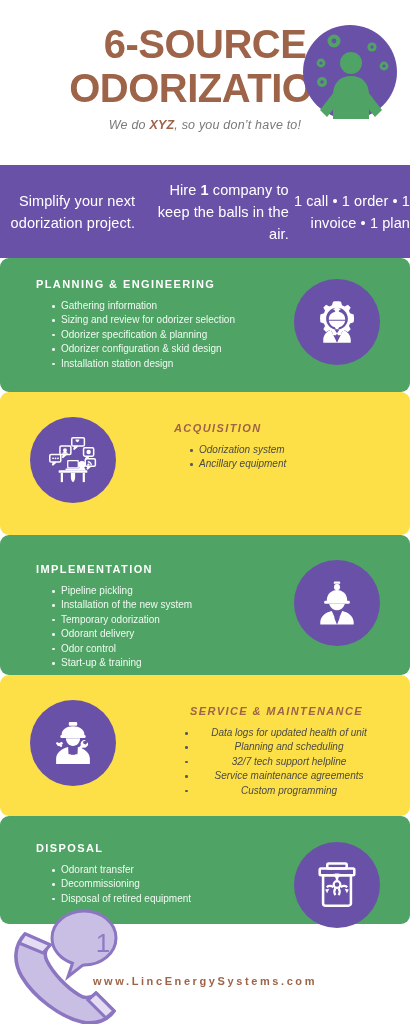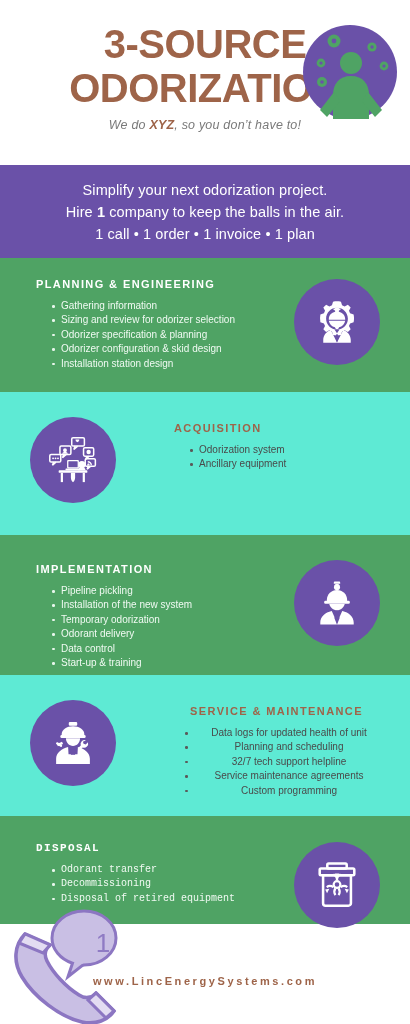--- a/index.html
+++ b/index.html
@@ -35,29 +35,29 @@
   }
   .tagline b{color:#9E6449;font-style:italic;}
   .logo-badge{
     position:absolute;right:10px;top:22px;width:100px;height:100px;
   }
 
   
   .banner{
     position:absolute;left:0;top:165px;width:410px;height:93px;
     background:#6A51A8;color:#fff;
-    display:flex;flex-direction:column;align-items:center;justify-content:center;text-align:right;
+    display:flex;flex-direction:row;align-items:center;justify-content:center;text-align:right;
   }
   .banner div{font-size:14.5px;line-height:22px;letter-spacing:0.1px;}
   .banner b{font-weight:bold;}
 
   
-  .band{position:absolute;left:0;width:410px;}
+  .band{position:absolute;left:0;width:410px;border-radius:9px;}
   .band.green{background:#4FA364;}
-  .band.white{background:#5eead4;}
+  .band.white{background:#fde047;font-style:italic;}
 
   .sec-inner{position:relative;width:410px;height:100%;}
 
   .txt{position:absolute;}
   .txt.left{left:36px;top:0;width:220px;}
   .txt.right{right:16px;top:0;width:230px;text-align:left;}
 
   h3.sec-title{
     margin:0 0 9px 0;
     font-size:11px;
@@ -116,21 +116,21 @@
     font-family:"Liberation Sans","DejaVu Sans",sans-serif;
   }
 </style>
 </head>
 <body>
 
 <div class="infographic">
 
   <div class="header">
     <div class="title-block">
-      <div class="title-line l1">3-SOURCE</div>
+      <div class="title-line l1">6-SOURCE</div>
       <div class="title-line l2">ODORIZATION</div>
       <div class="tagline"><span>We do </span><b>XYZ</b><span>, so you don’t have to!</span></div>
     </div>
 
     <div class="logo-badge">
       <svg viewBox="0 0 100 100" width="100" height="100" aria-hidden="true">
         <circle cx="50" cy="50" r="47" fill="#6A51A8"></circle>
 
         <circle cx="34" cy="19" r="6.5" fill="#4FA364"></circle>
           <circle cx="34" cy="19" r="2.4" fill="#6A51A8"></circle>
@@ -236,21 +236,21 @@
 
   <div class="band green" style="top:535px;height:140px;">
     <div class="sec-inner">
       <div class="txt left" style="top:28px;">
         <h3 class="sec-title on-green">IMPLEMENTATION</h3>
         <ul class="sec-list on-green">
           <li>Pipeline pickling</li>
           <li>Installation of the new system</li>
           <li>Temporary odorization</li>
           <li>Odorant delivery</li>
-          <li>Data control</li>
+          <li>Odor control</li>
           <li>Start-up &amp; training</li>
         </ul>
       </div>
       <div class="circ r" style="top:25px;">
         <svg viewBox="0 0 64 64" aria-hidden="true">
           <g fill="#ffffff">
             <path d="M29.6 6.5h4.8c.8 0 1.4.6 1.4 1.4v1.4h-7.6V7.9c0-.8.6-1.4 1.4-1.4z"></path>
             <circle cx="32" cy="13.2" r="3.6"></circle>
             <path d="M32 9.4c-.7 0-1.3.1-1.9.3l.7 1.8h2.4l.7-1.8c-.6-.2-1.2-.3-1.9-.3z"></path>
             <path d="M32 16.5c-6.6 0-12 5.2-12 11.6v1.7h24v-1.7c0-6.4-5.4-11.6-12-11.6z"></path>
@@ -288,21 +288,21 @@
             <rect x="11.5" y="32.5" width="8" height="2.6" rx="1.2" transform="rotate(32 15.5 33.8)"></rect>
             <path d="M47.4 28.8a4.9 4.9 0 0 0-6.2 6.2l-3.3 3.3 2.3 2.3 3.3-3.3a4.9 4.9 0 0 0 6.2-6.2l-2.6 2.6-2.6-.7-.7-2.6z"></path>
             <path d="M26.2 36.6C18 38.4 12 44 12 50.6V57h40v-6.4c0-6.6-6-12.2-14.2-14l-.5 8.7h-3.6v-4.9h-3.4v4.9h-3.6z"></path>
             <rect x="29.5" y="40" width="5" height="6" fill="#6A51A8"></rect>
           </g>
         </svg>
       </div>
     </div>
   </div>
 
-  <div class="band green" style="top:816px;height:108px;font-family:Liberation Mono, monospace;">
+  <div class="band green" style="top:816px;height:108px;">
     <div class="sec-inner">
       <div class="txt left" style="top:26px;">
         <h3 class="sec-title on-green">DISPOSAL</h3>
         <ul class="sec-list on-green">
           <li>Odorant transfer</li>
           <li>Decommissioning</li>
           <li>Disposal of retired equipment</li>
         </ul>
       </div>
       <div class="circ r" style="top:26px;">

